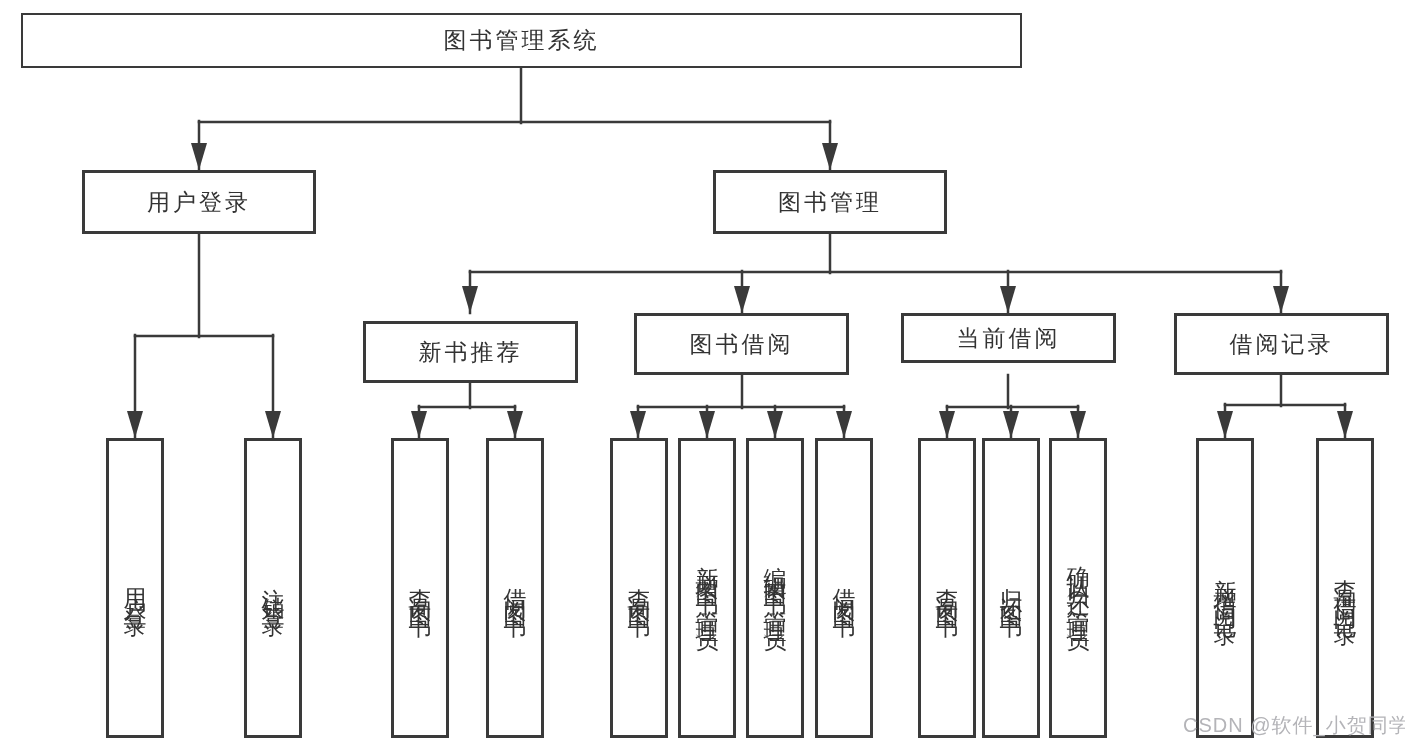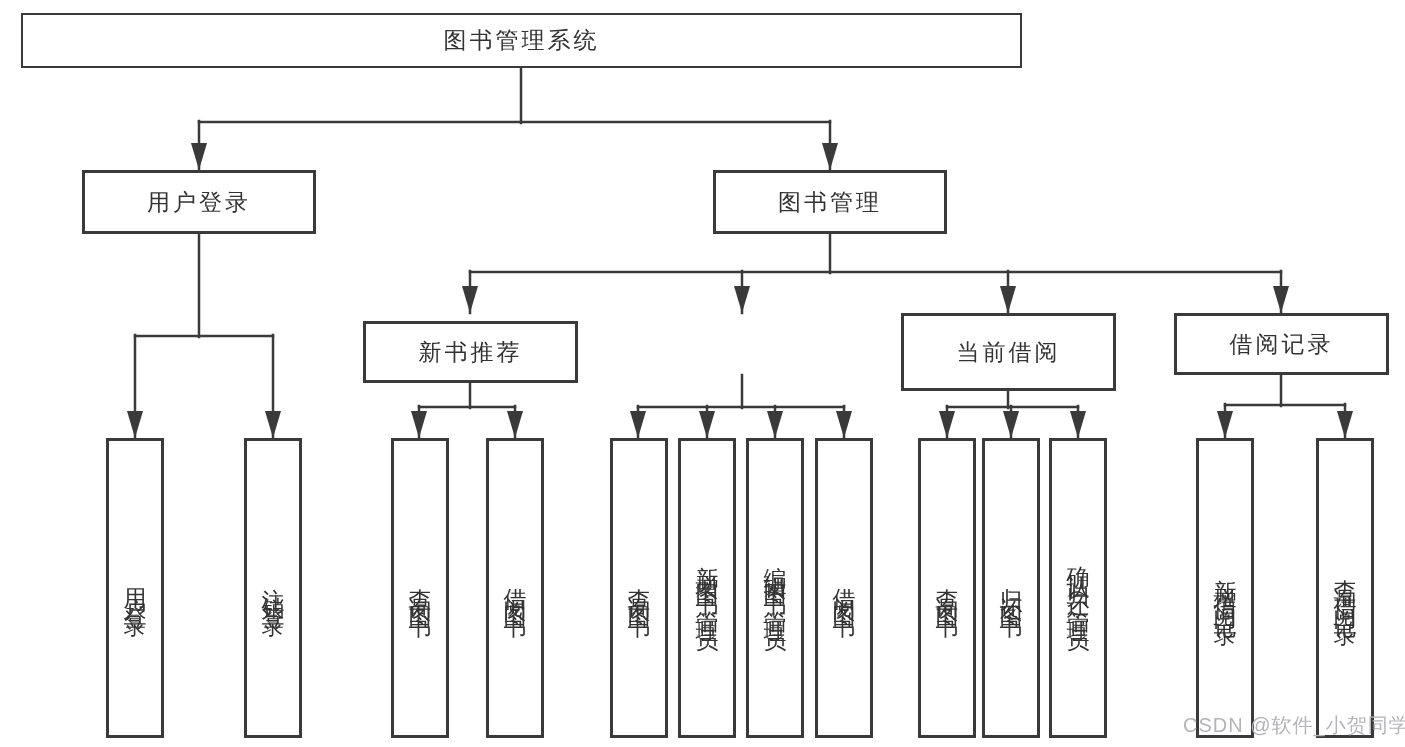--- a/index.html
+++ b/index.html
@@ -37,21 +37,21 @@
     text-orientation:mixed;
     font-size:23px;letter-spacing:9px;line-height:1;
     white-space:nowrap;
   }
   
   .n-root{left:21px;top:13px;width:1001px;height:55px;}
   .n-l2a{left:82px;top:170px;width:234px;height:64px;}
   .n-l2b{left:713px;top:170px;width:234px;height:64px;}
   .n-l3a{left:363px;top:313px;width:215px;height:62px;margin-top:8px;}
   .n-l3b{left:634px;top:313px;width:215px;height:62px;}
-  .n-l3c{left:901px;top:313px;width:215px;height:78px;}
+  .n-l3c{left:901px;top:313px;width:215px;height:50px;}
   .n-l3d{left:1174px;top:313px;width:215px;height:62px;}
   .n-f1{left:106px;}
   .n-f2{left:244px;}
   .n-f3{left:391px;}
   .n-f4{left:486px;}
   .n-f5{left:610px;}
   .n-f6{left:678px;}
   .n-f7{left:746px;}
   .n-f8{left:815px;}
   .n-f9{left:918px;}
@@ -140,20 +140,23 @@
   <div class="box n-l2a">
     <span>用户登录</span>
   </div>
   <div class="box n-l2b">
     <span>图书管理</span>
   </div>
 
   <div class="box n-l3a">
     <span>新书推荐</span>
   </div>
+  <div class="box n-l3b">
+    <span>图书借阅</span>
+  </div>
   <div class="box n-l3c">
     <span>当前借阅</span>
   </div>
   <div class="box n-l3d">
     <span>借阅记录</span>
   </div>
 
   <div class="box leaf n-f1">
     <span class="vtext">用户登录</span>
   </div>

